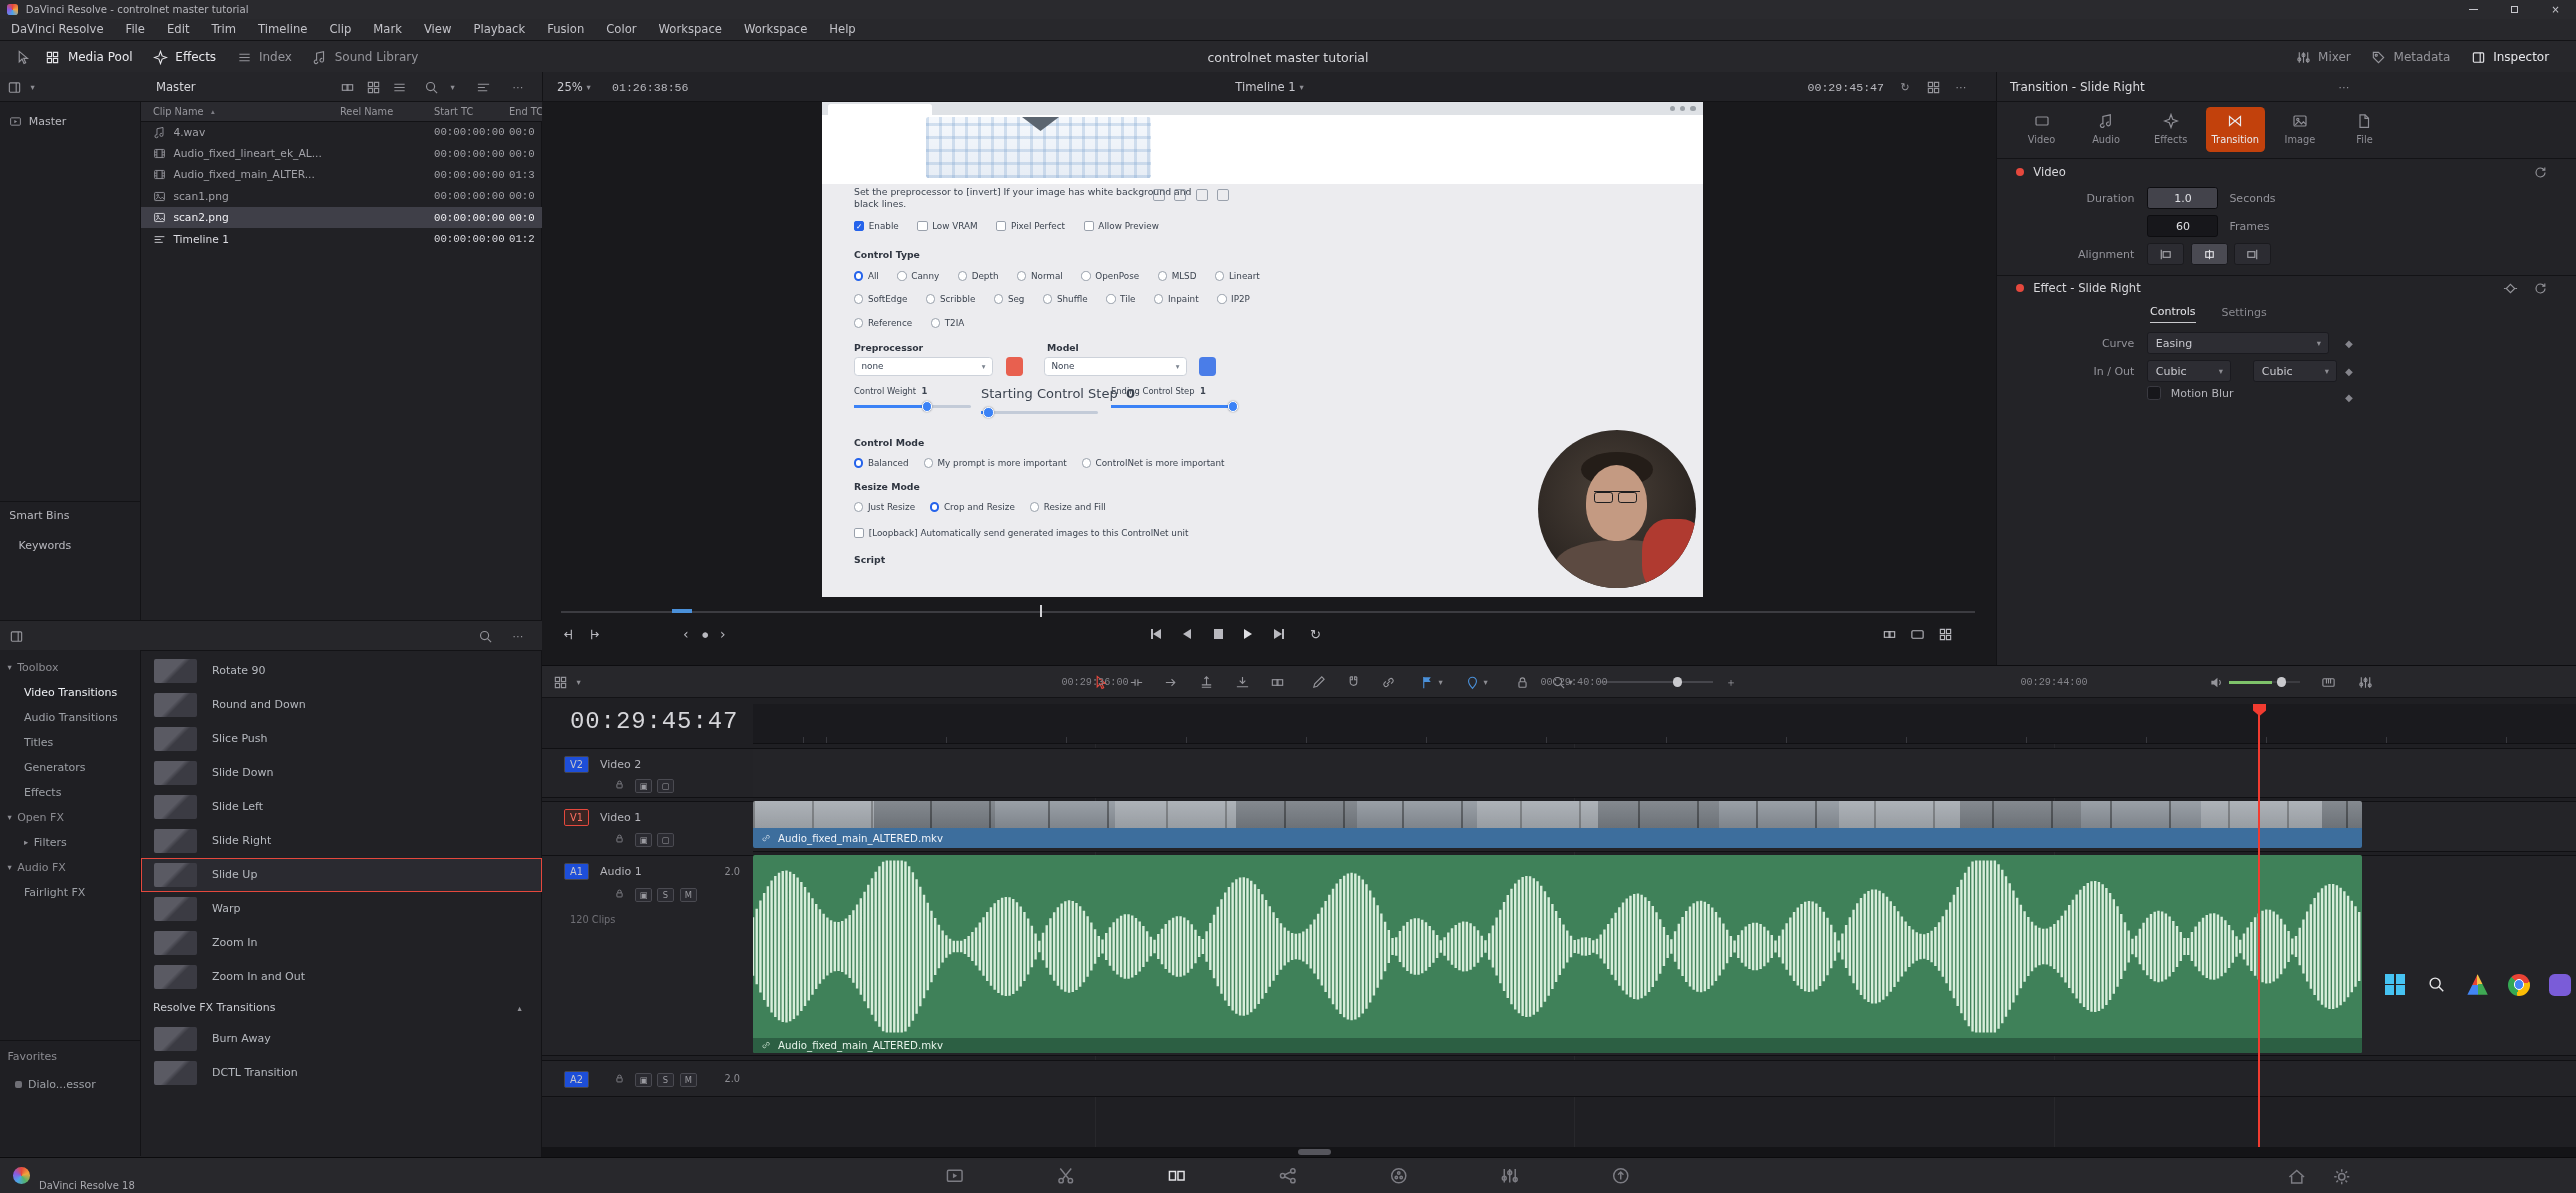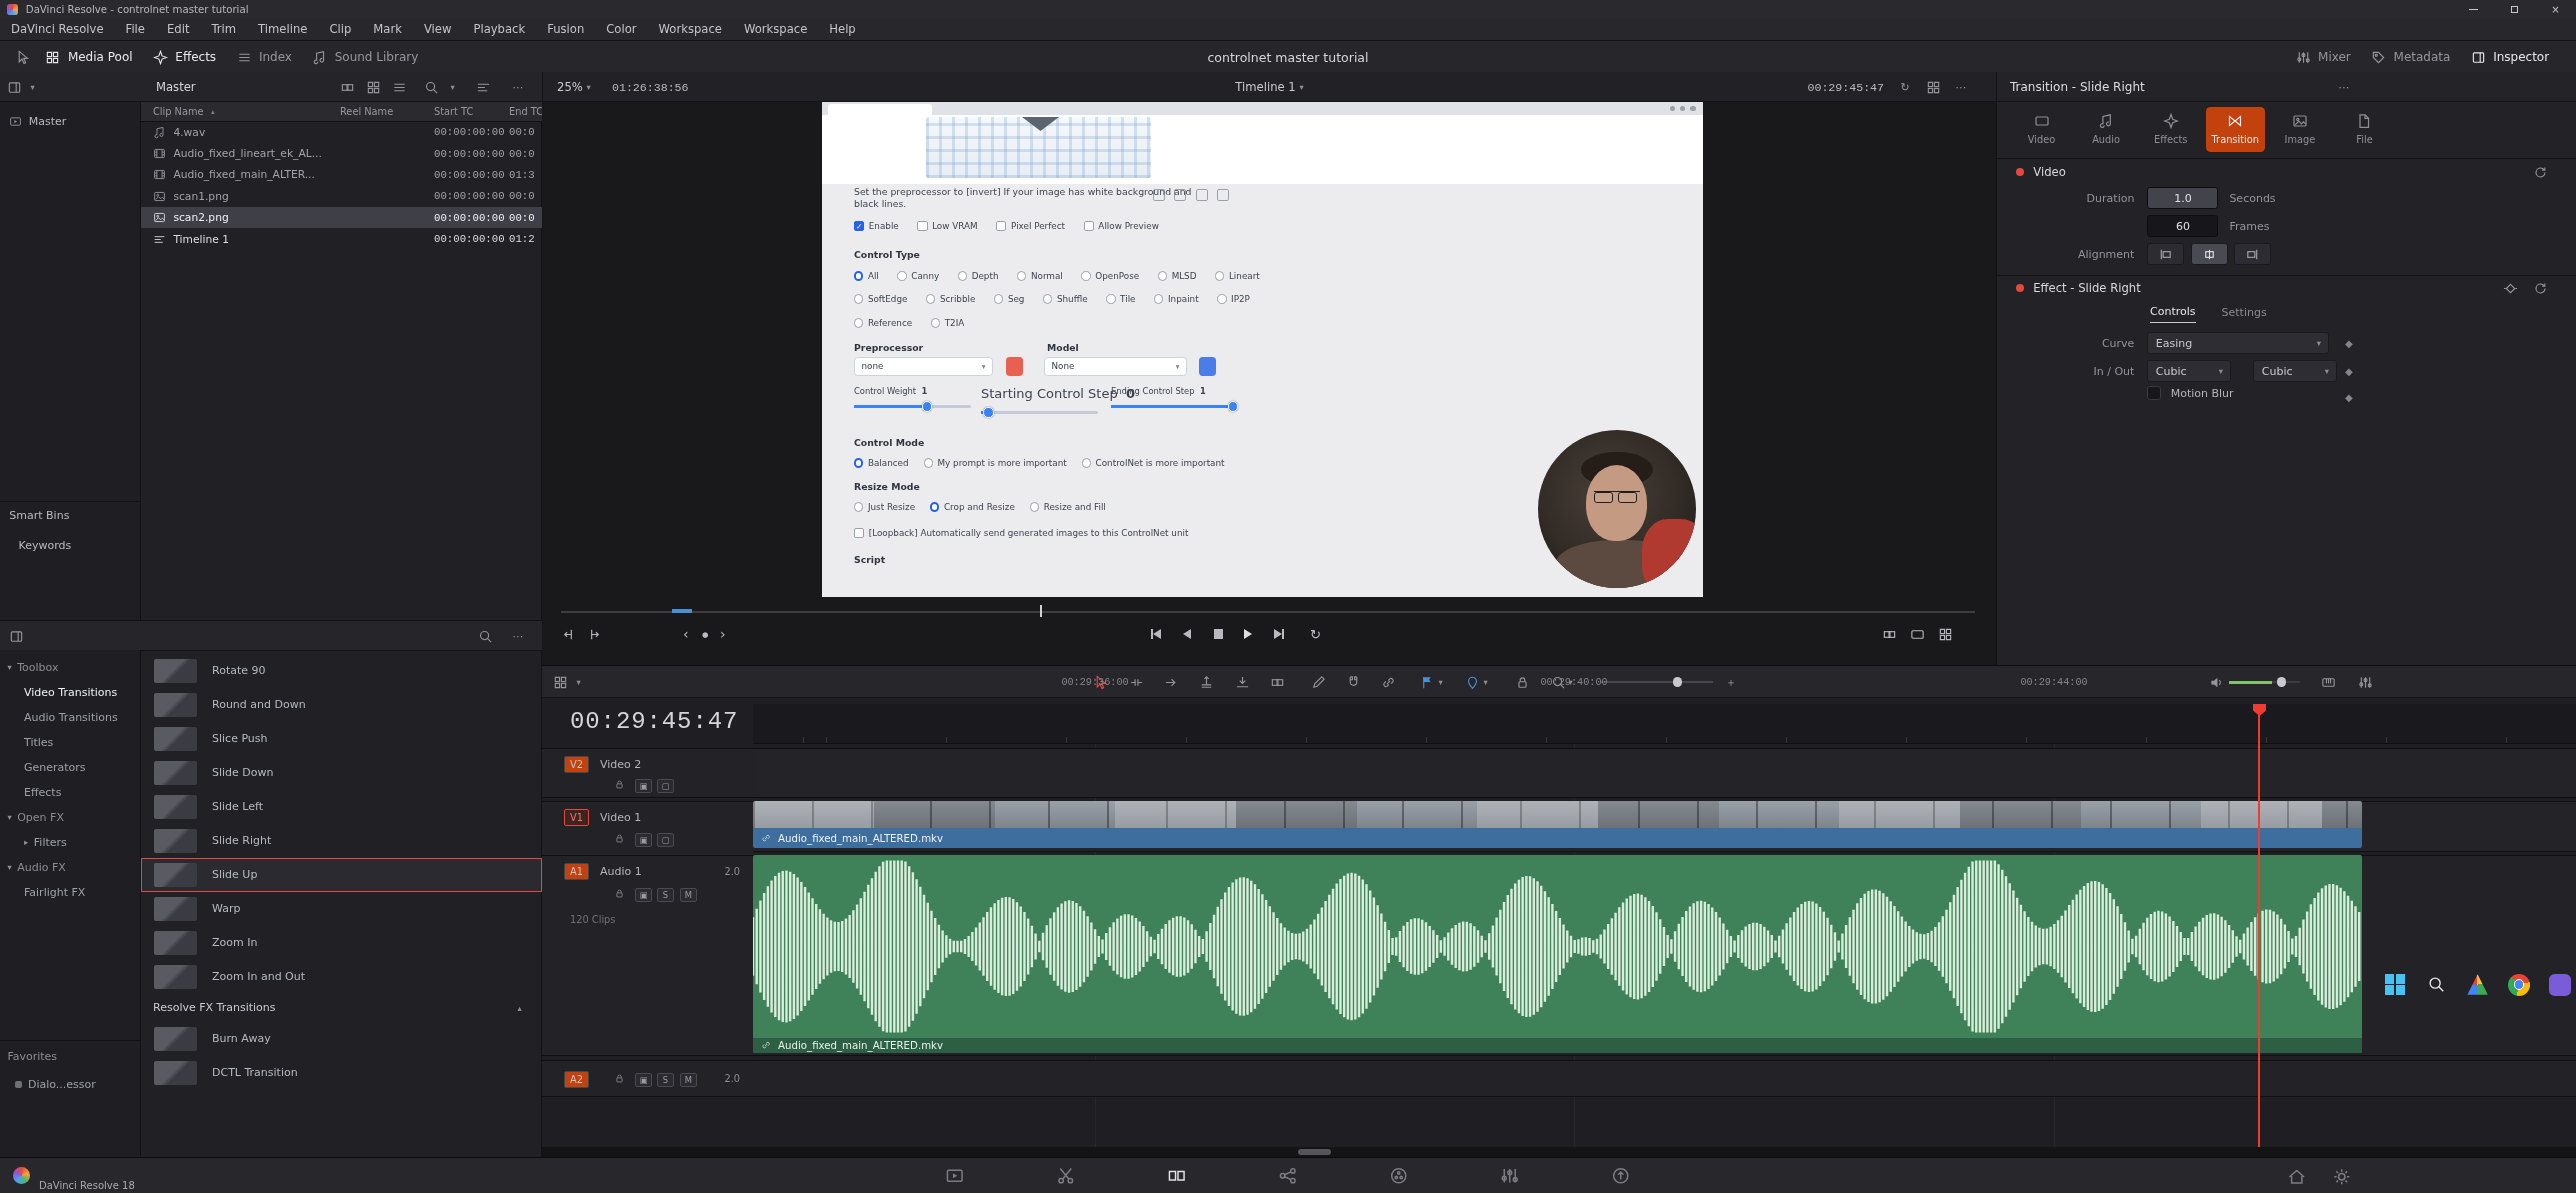--- a/index.html
+++ b/index.html
@@ -116,21 +116,21 @@
 #timeline{position:absolute;left:542px;top:665px;width:2034px;height:492px;background:#1f1f23;border-top:0.9px solid #0d0d10}
 #ttoolbar{position:absolute;left:0;top:0;width:2034px;height:32px;background:#27272b;border-bottom:0.9px solid #131316}
 #ttoolbar .tico{height:32px}
 #ttoolbar .red{color:#e5483d}
 #ttoolbar .blue{color:#4a90d9}
 #btc{position:absolute;left:28px;top:42px;font-size:24px;letter-spacing:0.9px;color:#d6d6da}
 #ruler{position:absolute;left:211px;top:38px;width:1823px;height:40px;background:#1a1a1e;border-bottom:0.9px solid #101013;background-image:repeating-linear-gradient(90deg,#38383e 0 0.9px,transparent 0.9px 120px);background-position:73px bottom;background-size:100% 6.5px;background-repeat:repeat-x}
 .rlbl{position:absolute;top:11px;width:102px;text-align:center;font-size:10.2px;color:#84848a}
 #thdrcol{position:absolute;left:0;top:82px;width:211px;height:350px;background:#202024}
 .thdr{position:absolute;left:0;width:211px;background:#232327;border-bottom:0.9px solid #101013;border-top:0.9px solid #101013}
-.badge{position:absolute;left:22px;width:25px;height:16.7px;background:#c2410c;border:0.9px solid #45454c;border-radius:1.9px;font-size:9.8px;color:#c6c6cc;display:flex;align-items:center;justify-content:center}
+.badge{position:absolute;left:22px;width:25px;height:16.7px;background:#1d4ed8;border:0.9px solid #45454c;border-radius:1.9px;font-size:9.8px;color:#c6c6cc;display:flex;align-items:center;justify-content:center}
 .badge.dest{border-color:#e5483d;color:#ff7061;background:#3a2523}
 .tname{position:absolute;left:58px;font-size:11px;color:#b4b4ba;white-space:nowrap}
 .tch{position:absolute;right:13px;font-size:9.8px;color:#8e8e94}
 .tinfo{position:absolute;left:28px;font-size:9.8px;color:#6f6f75}
 .sico{position:absolute;width:16.7px;height:14px;border:0.9px solid #4a4a51;border-radius:1.9px;font-size:8.4px;color:#9b9ba1;display:flex;align-items:center;justify-content:center;background:#2a2a30}
 .pico-lock{position:absolute;color:#8e8e94}
 .lane{position:absolute;left:211px;width:1823px;background:#242428;border-top:0.9px solid #101013;border-bottom:0.9px solid #101013}
 #v1thumbs{position:absolute;left:211px;top:135px;width:1609px;height:27px;border-radius:1.9px 1.9px 0 0;background:repeating-linear-gradient(90deg,rgba(255,255,255,.20) 0 121px,rgba(0,0,0,.14) 121px 242px,transparent 242px 362px),repeating-linear-gradient(90deg,rgba(0,0,0,.35) 0 1.9px,transparent 1.9px 59px),linear-gradient(#9aa0a7,#7e848b)}
 #v1label{position:absolute;left:211px;top:162px;width:1609px;height:20.4px;background:#3d6e9d;border-radius:0 0 1.9px 1.9px;display:flex;align-items:center;gap:6.5px;padding-left:8.4px;font-size:10.2px;color:#eef2f8;white-space:nowrap;overflow:hidden}
 #a1clip{position:absolute;left:211px;top:189px;width:1609px;height:198px;background:#3f8159;border-radius:1.9px;overflow:hidden}

